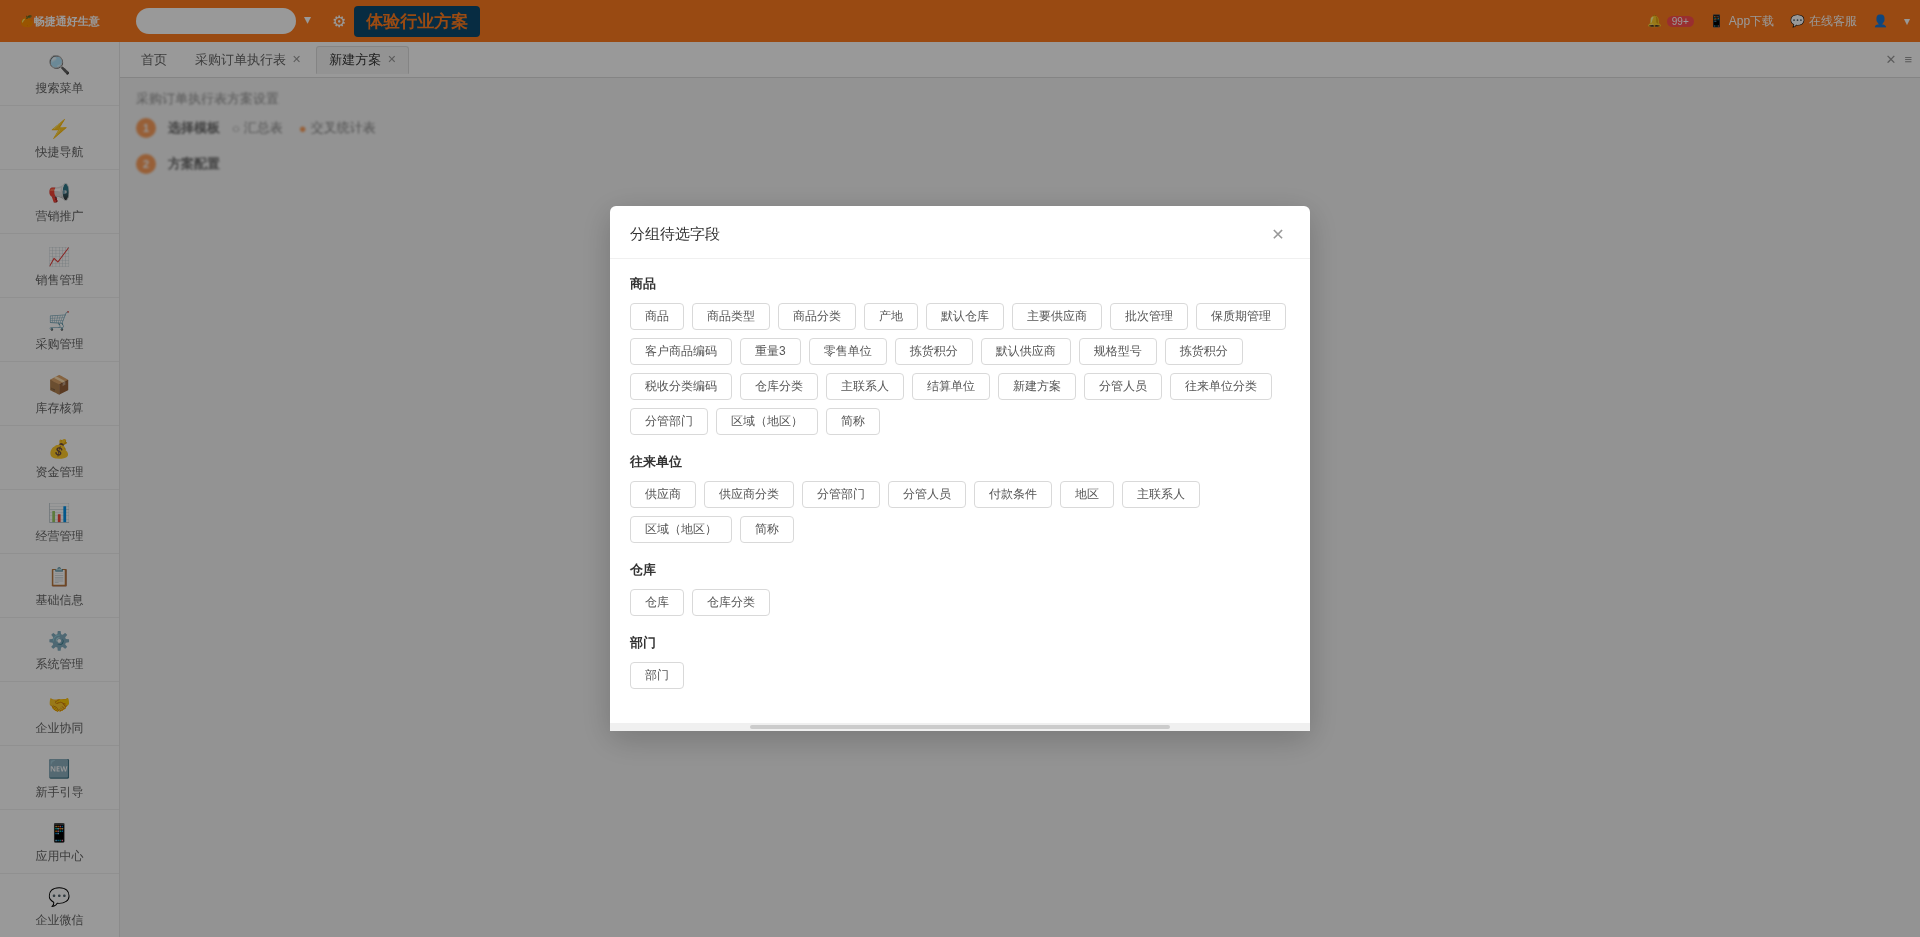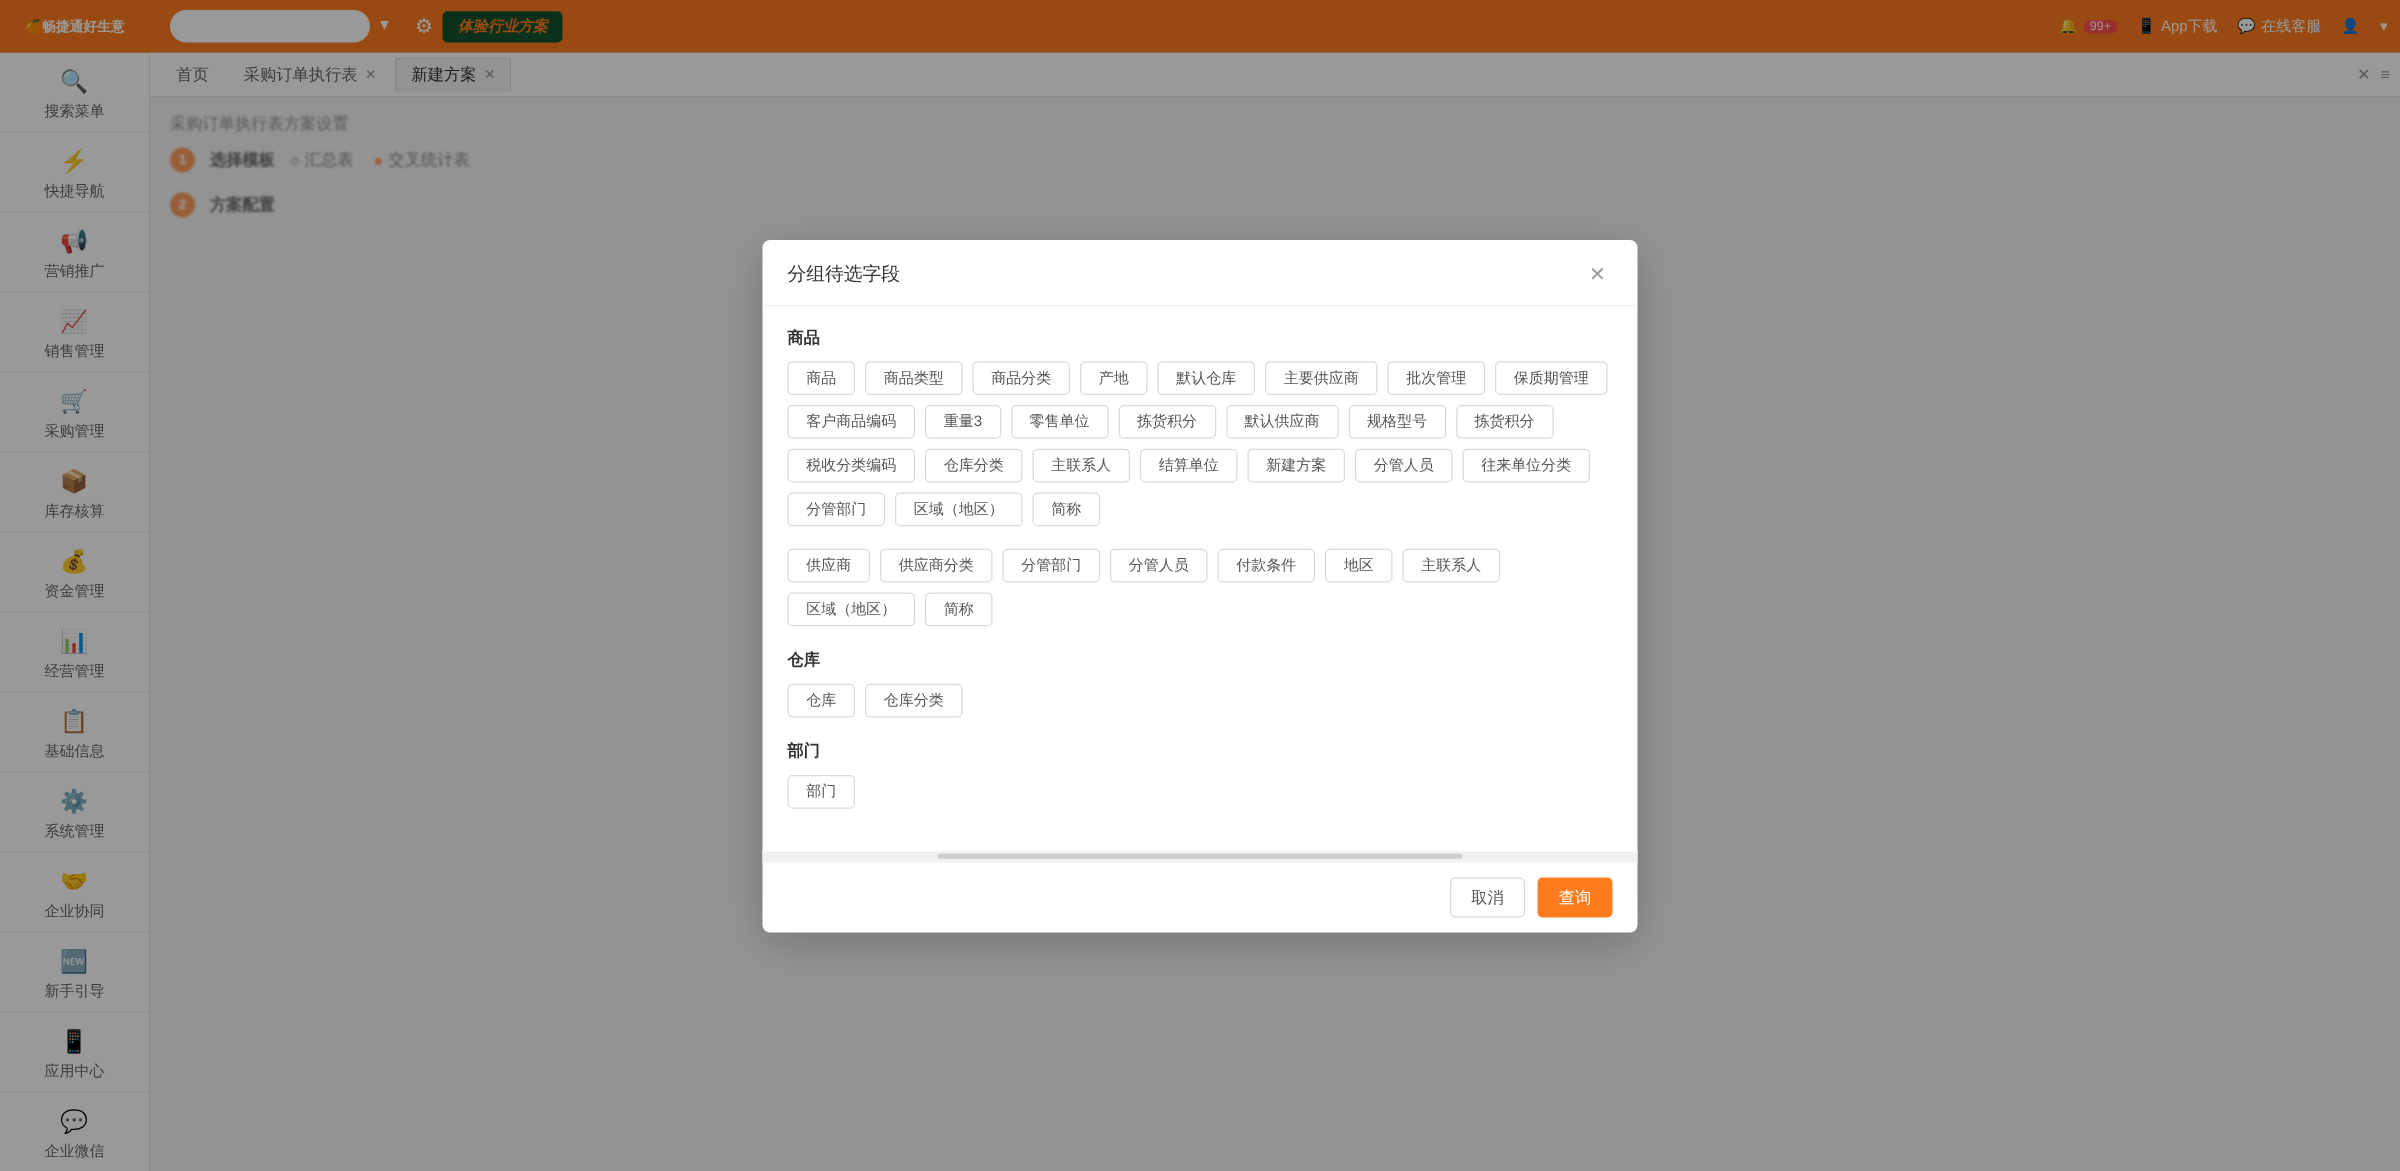--- a/index.html
+++ b/index.html
@@ -69,29 +69,28 @@
     .badge {
       background: #ff4d4f;
       color: #fff;
       border-radius: 9px;
       padding: 0 5px;
       font-size: 10px;
       min-width: 16px;
       text-align: left;
     }
     .trial-btn {
-      background: #14532d;
+      background: #0c4a6e;
       color: #ff7c1e;
       border: none;
       border-radius: 4px;
       padding: 4px 12px;
-      font-size: 12px;
+      font-size: 17px;
       cursor: pointer;
       font-weight: bold;
-      font-style: italic;
     }
 
     .main-layout {
       display: flex;
       flex: 1;
       overflow: hidden;
     }
 
     
     .sidebar {
@@ -488,20 +487,21 @@
           <span class="field-tag">新建方案</span>
           <span class="field-tag">分管人员</span>
           <span class="field-tag">往来单位分类</span>
           <span class="field-tag">分管部门</span>
           <span class="field-tag">区域（地区）</span>
           <span class="field-tag">简称</span>
         </div>
       </div>
 
       <div class="field-section">
+        <div class="section-title">往来单位</div>
         <div class="field-tags">
           <span class="field-tag">供应商</span>
           <span class="field-tag">供应商分类</span>
           <span class="field-tag">分管部门</span>
           <span class="field-tag">分管人员</span>
           <span class="field-tag">付款条件</span>
           <span class="field-tag">地区</span>
           <span class="field-tag">主联系人</span>
           <span class="field-tag">区域（地区）</span>
           <span class="field-tag">简称</span>
@@ -523,18 +523,14 @@
         </div>
       </div>
 
 
     </div>
 
     <div class="modal-hscroll">
       <div class="modal-hscroll-thumb"></div>
     </div>
 
-    <div class="modal-footer">
-      <button class="btn btn-default">取消</button>
-      <button class="btn btn-primary">查询</button>
-    </div>
   </div>
 </div>
 
 </body></html>

